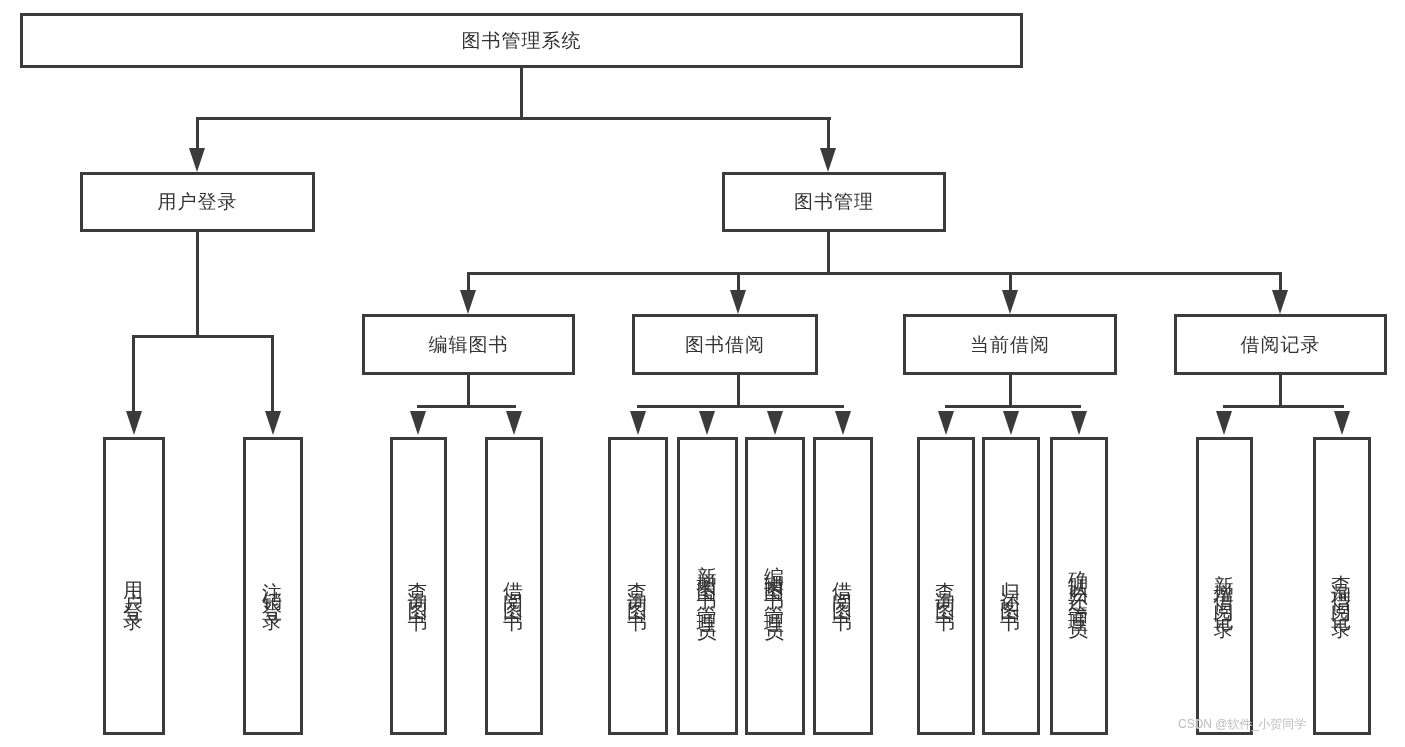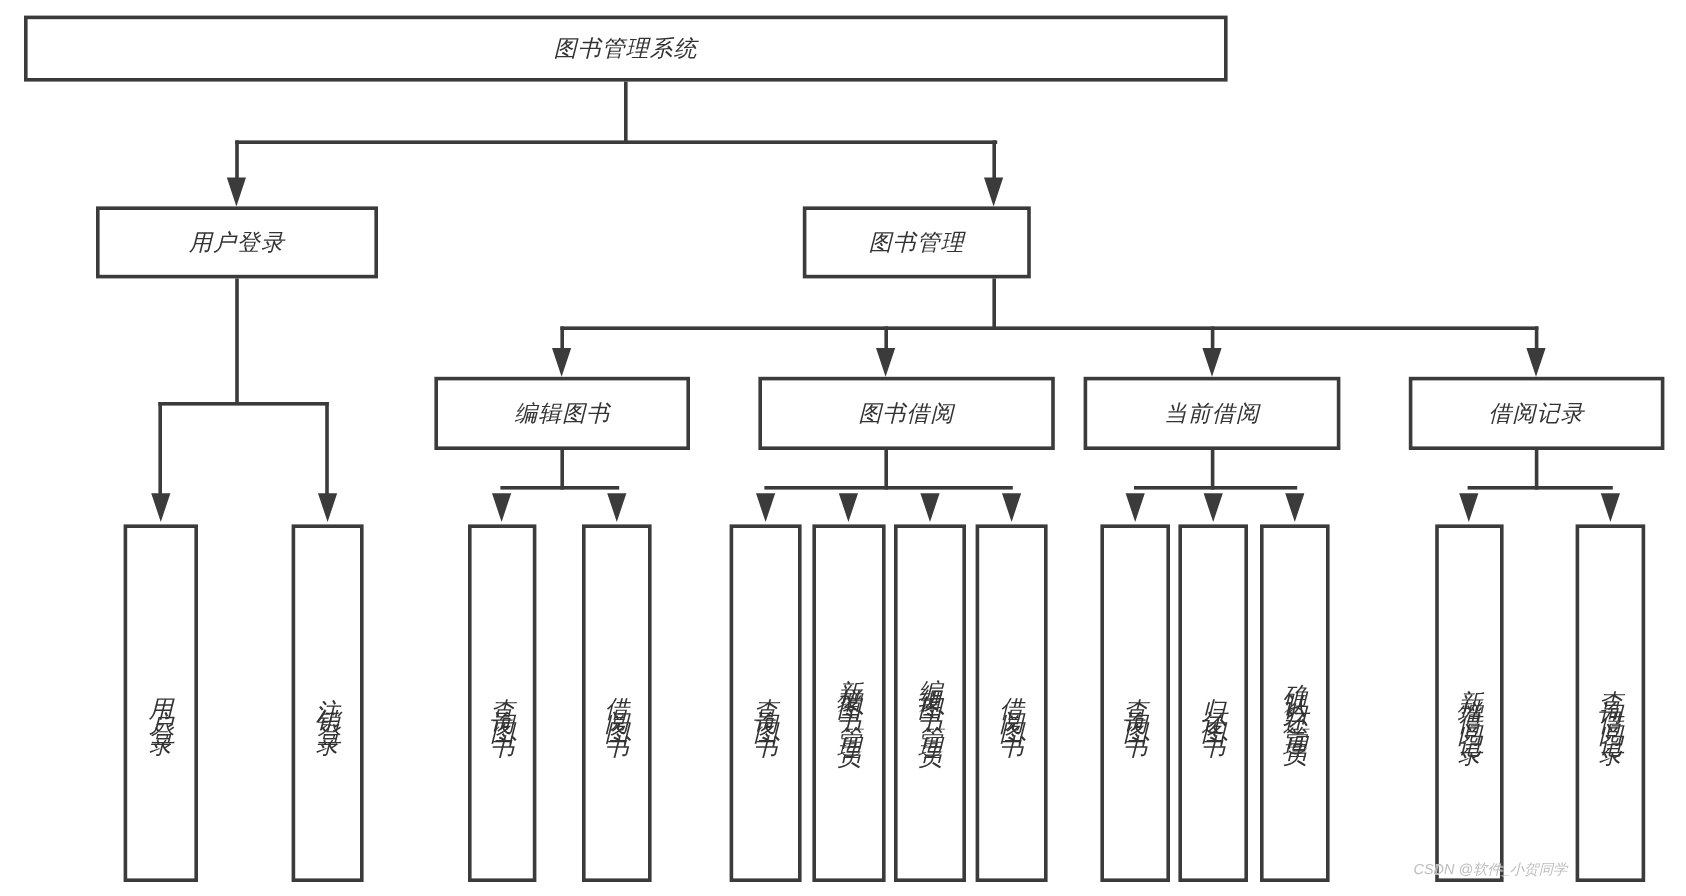--- a/index.html
+++ b/index.html
@@ -3,21 +3,21 @@
 <meta charset="utf-8">
 <style>
   :root{
     --line:#3b3b3b;
     --text:#333333;
     --watermark:#bdbdbd;
     --background:#ffffff;
   }
   *{margin:0;padding:0;box-sizing:border-box;}
   body{background:var(--background);font-family:"Liberation Sans","DejaVu Sans",sans-serif;}
-  .canvas{position:relative;width:1405px;height:747px;background:var(--background);overflow:hidden;font-style:italic;}
+  .canvas{position:relative;width:1405px;height:747px;background:var(--background);overflow:hidden;}
   .hbox{
     position:absolute;background:#fff;border:3px solid var(--line);
     display:flex;align-items:center;justify-content:center;
     font-size:19px;color:var(--text);letter-spacing:1px;z-index:2;
   }
   .vbox{
     position:absolute;top:437px;height:298px;background:#fff;border:3px solid var(--line);
     display:flex;align-items:center;justify-content:center;
     writing-mode:vertical-rl;text-orientation:mixed;
     font-size:20px;letter-spacing:10px;color:var(--text);z-index:2;
@@ -36,25 +36,25 @@
 </style>
 </head>
 <body>
 
 <div class="canvas">
 
   <div class="hbox" style="left:20px;top:13px;width:1003px;height:55px;">图书管理系统</div>
 
   <div class="hbox" style="left:80px;top:172px;width:235px;height:60px;">用户登录</div>
 
-  <div class="hbox" style="left:669px;top:172px;width:190px;height:60px;">图书管理</div>
+  <div class="hbox" style="left:722px;top:172px;width:224px;height:60px;">图书管理</div>
 
   <div class="hbox" style="left:362px;top:314px;width:213px;height:61px;">编辑图书</div>
 
-  <div class="hbox" style="left:632px;top:314px;width:247px;height:61px;">图书借阅</div>
+  <div class="hbox" style="left:632px;top:314px;width:186px;height:61px;">图书借阅</div>
 
   <div class="hbox" style="left:903px;top:314px;width:214px;height:61px;">当前借阅</div>
 
   <div class="hbox" style="left:1174px;top:314px;width:213px;height:61px;">借阅记录</div>
 
   <div class="vbox" style="left:103px;width:62px;">用户登录</div>
   <div class="vbox" style="left:243px;width:60px;">注销登录</div>
 
   <div class="vbox" style="left:390px;width:57px;">查询图书</div>
   <div class="vbox" style="left:485px;width:58px;">借阅图书</div>

